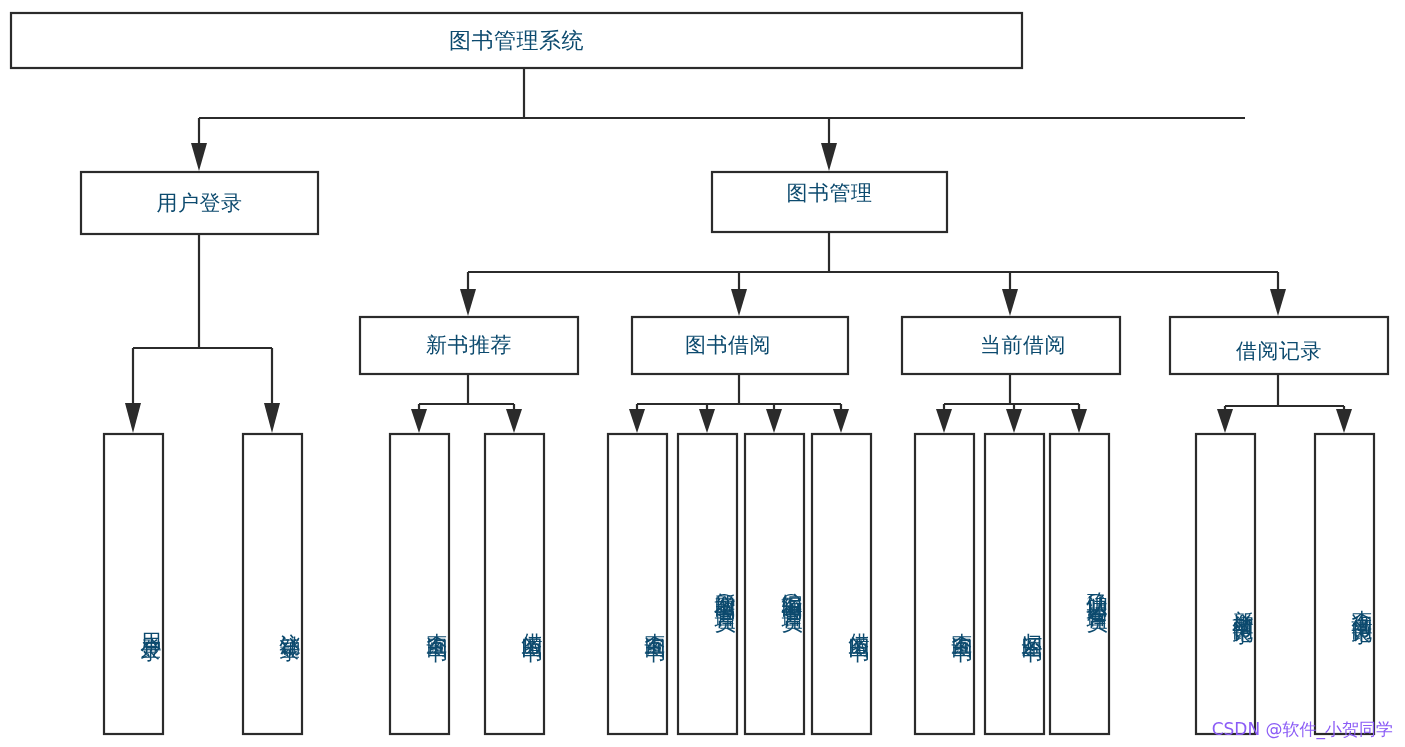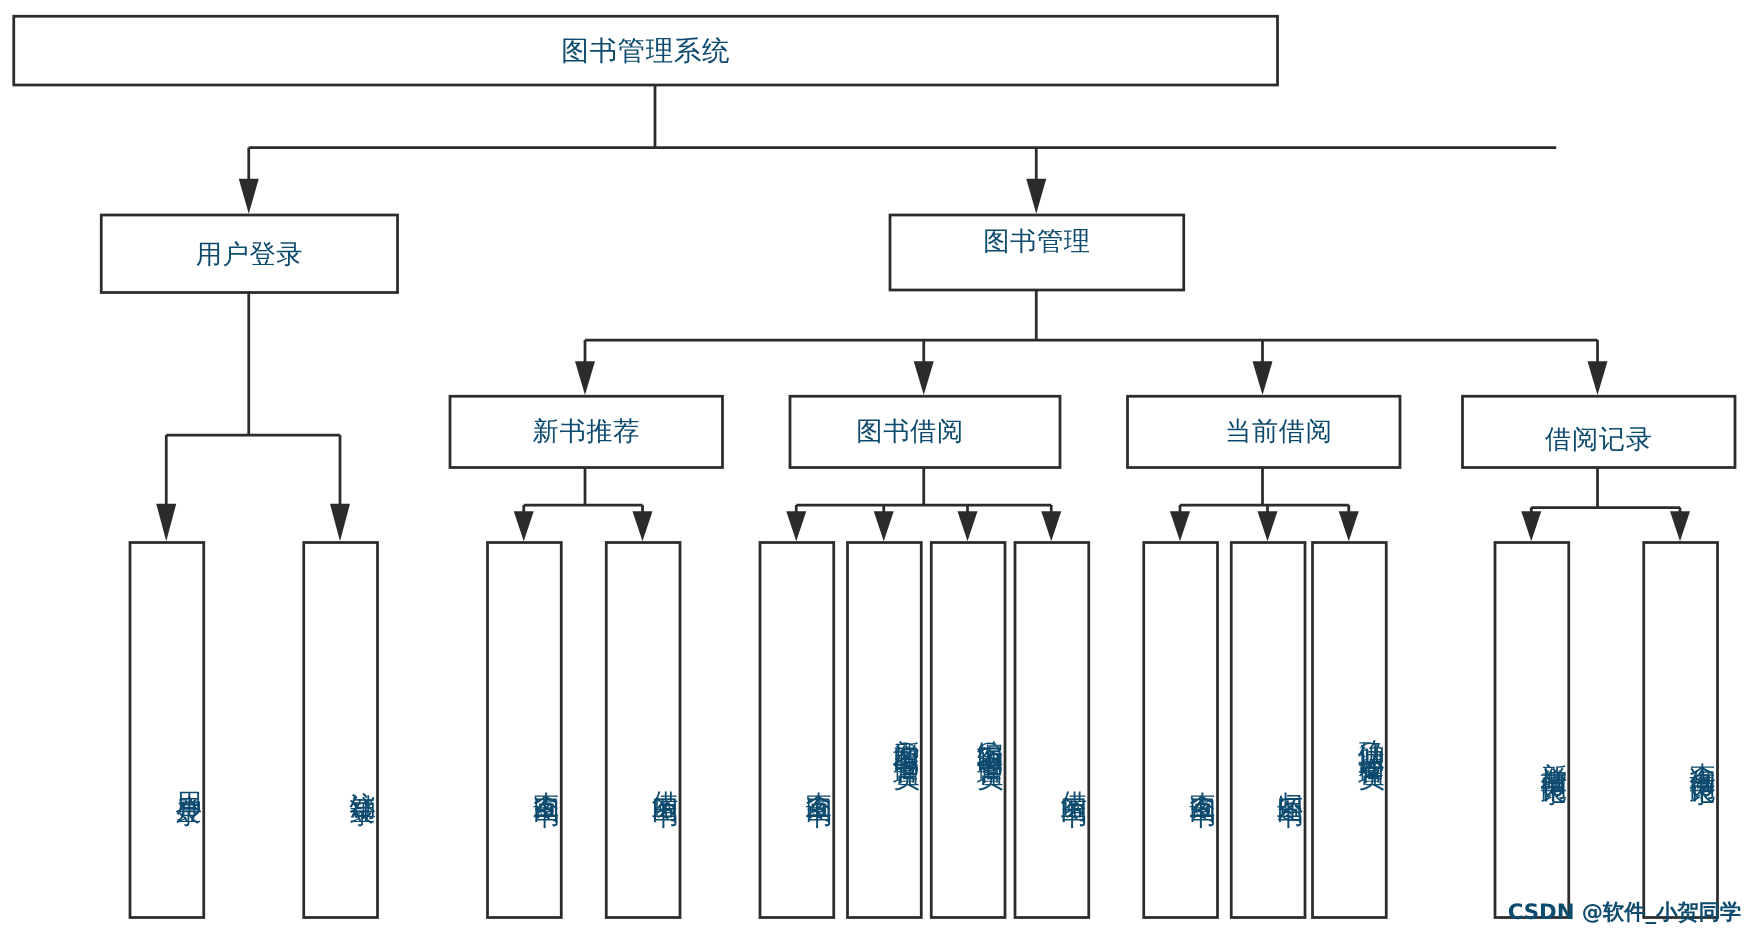--- a/index.html
+++ b/index.html
@@ -70,25 +70,24 @@
     padding-top: 2px;
   }
   .node-label.title {
     font-size: 22px;
   }
   .watermark {
     position: absolute;
     right: 12px;
     bottom: 6px;
     font-size: 17px;
-    color: #0c4a6e;
+    color: #8b5cf6;
     font-family: "DejaVu Sans", "Liberation Sans", sans-serif;
     white-space: nowrap;
     pointer-events: none;
-    font-weight: bold;
   }
 </style>
 </head>
 <body>
 
 <div id="diagram-root">
 
   <svg class="diagram-canvas" viewBox="0 0 1405 747">
 
     <g>

